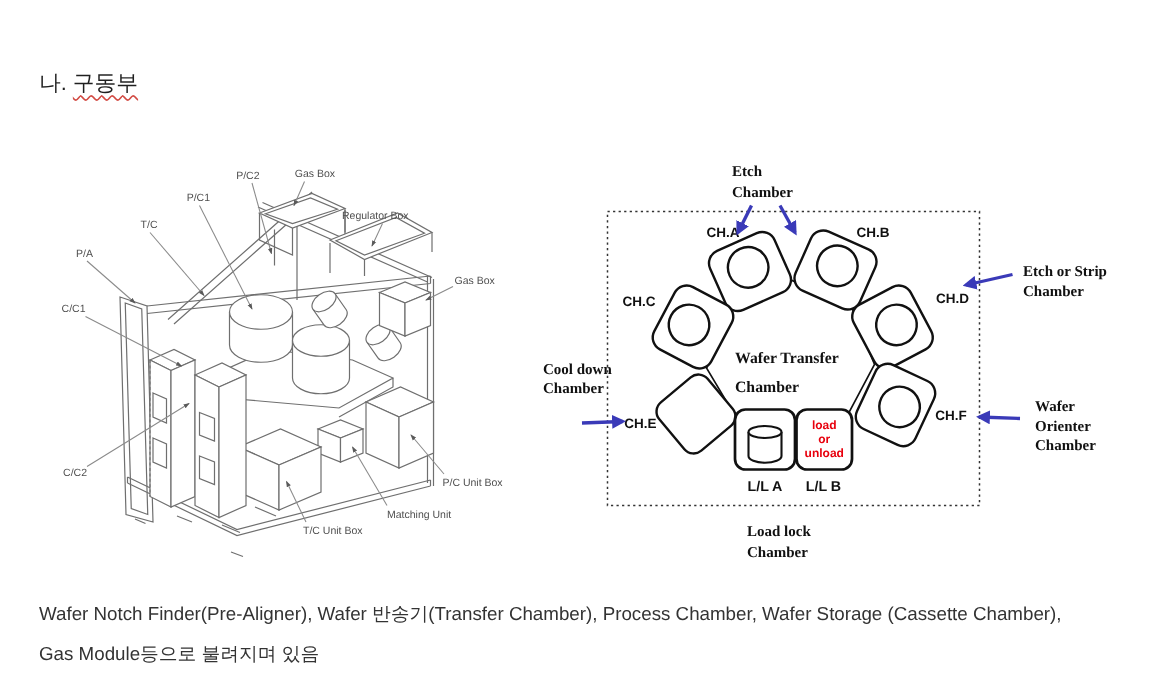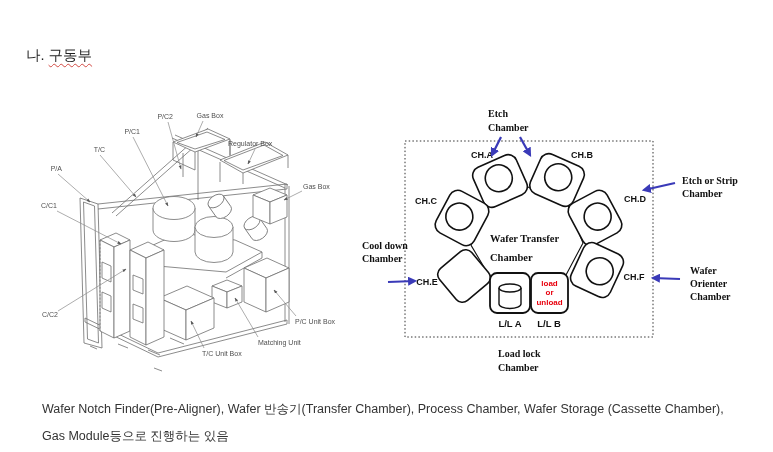--- a/index.html
+++ b/index.html
@@ -2,21 +2,21 @@
 <html><head>
 <meta charset="utf-8">
 <style>
   html,body{margin:0;padding:0;background:#fff;}
   .page{position:relative;width:773px;height:452px;background:#fff;overflow:hidden;
         font-family:"Liberation Sans",sans-serif;color:#2b2b2b;}
   .title{position:absolute;left:26px;top:6px;font-size:14.5px;color:#1f1f1f;margin-top:40px;}
   .wavy{text-decoration-line:underline;text-decoration-style:wavy;
         text-decoration-color:#d24a43;text-decoration-thickness:1px;text-underline-offset:3px;}
   .body-text{position:absolute;left:35px;top:27px;font-size:12.5px;line-height:23px;color:#333;width:710px;}
-  .footer{position:absolute;left:42px;top:396px;font-size:12.5px;line-height:27px;color:#333;width:720px;}
+  .footer{position:absolute;left:26px;top:396px;font-size:12.5px;line-height:27px;color:#333;width:720px;}
   svg text{user-select:none;}
   .mc-line{stroke:#6f6f6f;stroke-width:0.8;fill:none;}
   .mc-fill{stroke:#6f6f6f;stroke-width:0.8;fill:#fff;}
   .mc-dash{stroke:#6f6f6f;stroke-width:0.7;fill:none;stroke-dasharray:2 1.6;}
   .mc-lead{stroke:#8a8a8a;stroke-width:0.7;fill:none;}
   .mc-label{font:7px "Liberation Sans",sans-serif;fill:#4f4f4f;}
   .ring{fill:#fff;stroke:#111;stroke-width:1.1;}
   .chamber{fill:#fff;stroke:#111;stroke-width:1.6;}
   .llbox{fill:#fff;stroke:#111;stroke-width:1.8;}
   .ch-label{font:bold 9px "Liberation Sans",sans-serif;fill:#111;text-anchor:middle;}
@@ -226,16 +226,16 @@
       <path class="blue-arrow" marker-end="url(#blueArrow)" d="M151,37 L142,55"></path>
       <path class="blue-arrow" marker-end="url(#blueArrow)" d="M170,37 L180,55"></path>
       <path class="blue-arrow" marker-end="url(#blueArrow)" d="M325,83 L294,90"></path>
       <path class="blue-arrow" marker-end="url(#blueArrow)" d="M38,182 L65,181"></path>
       <path class="blue-arrow" marker-end="url(#blueArrow)" d="M330,179 L303,178"></path>
     </g>
   </svg>
 
   <div class="footer">
     <div>Wafer Notch Finder(Pre-Aligner),  Wafer 반송기(Transfer Chamber), Process Chamber, Wafer Storage (Cassette Chamber),</div>
-    <div>Gas Module등으로 진행하는 있음</div>
+    <div>Gas Module등으로 불려지며 있음</div>
   </div>
 
 </div>
 
 </body></html>

